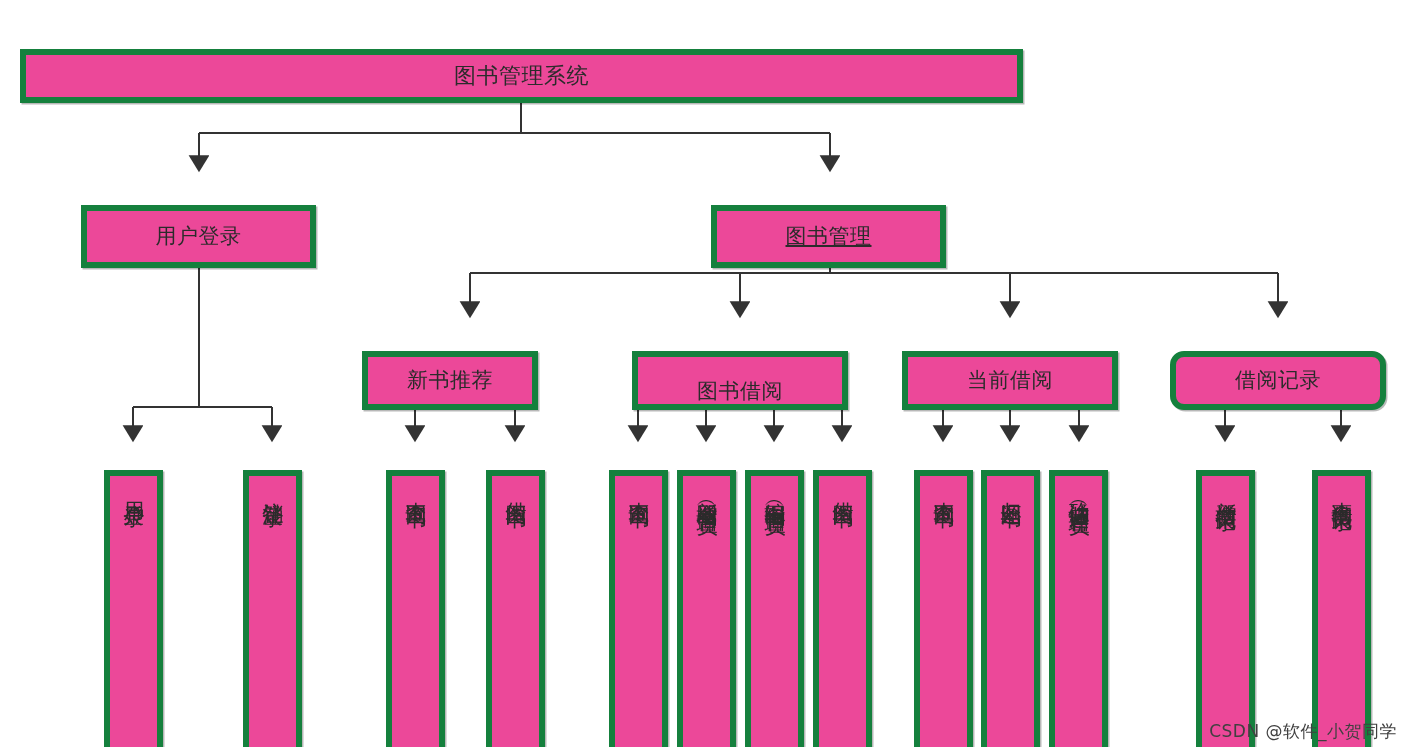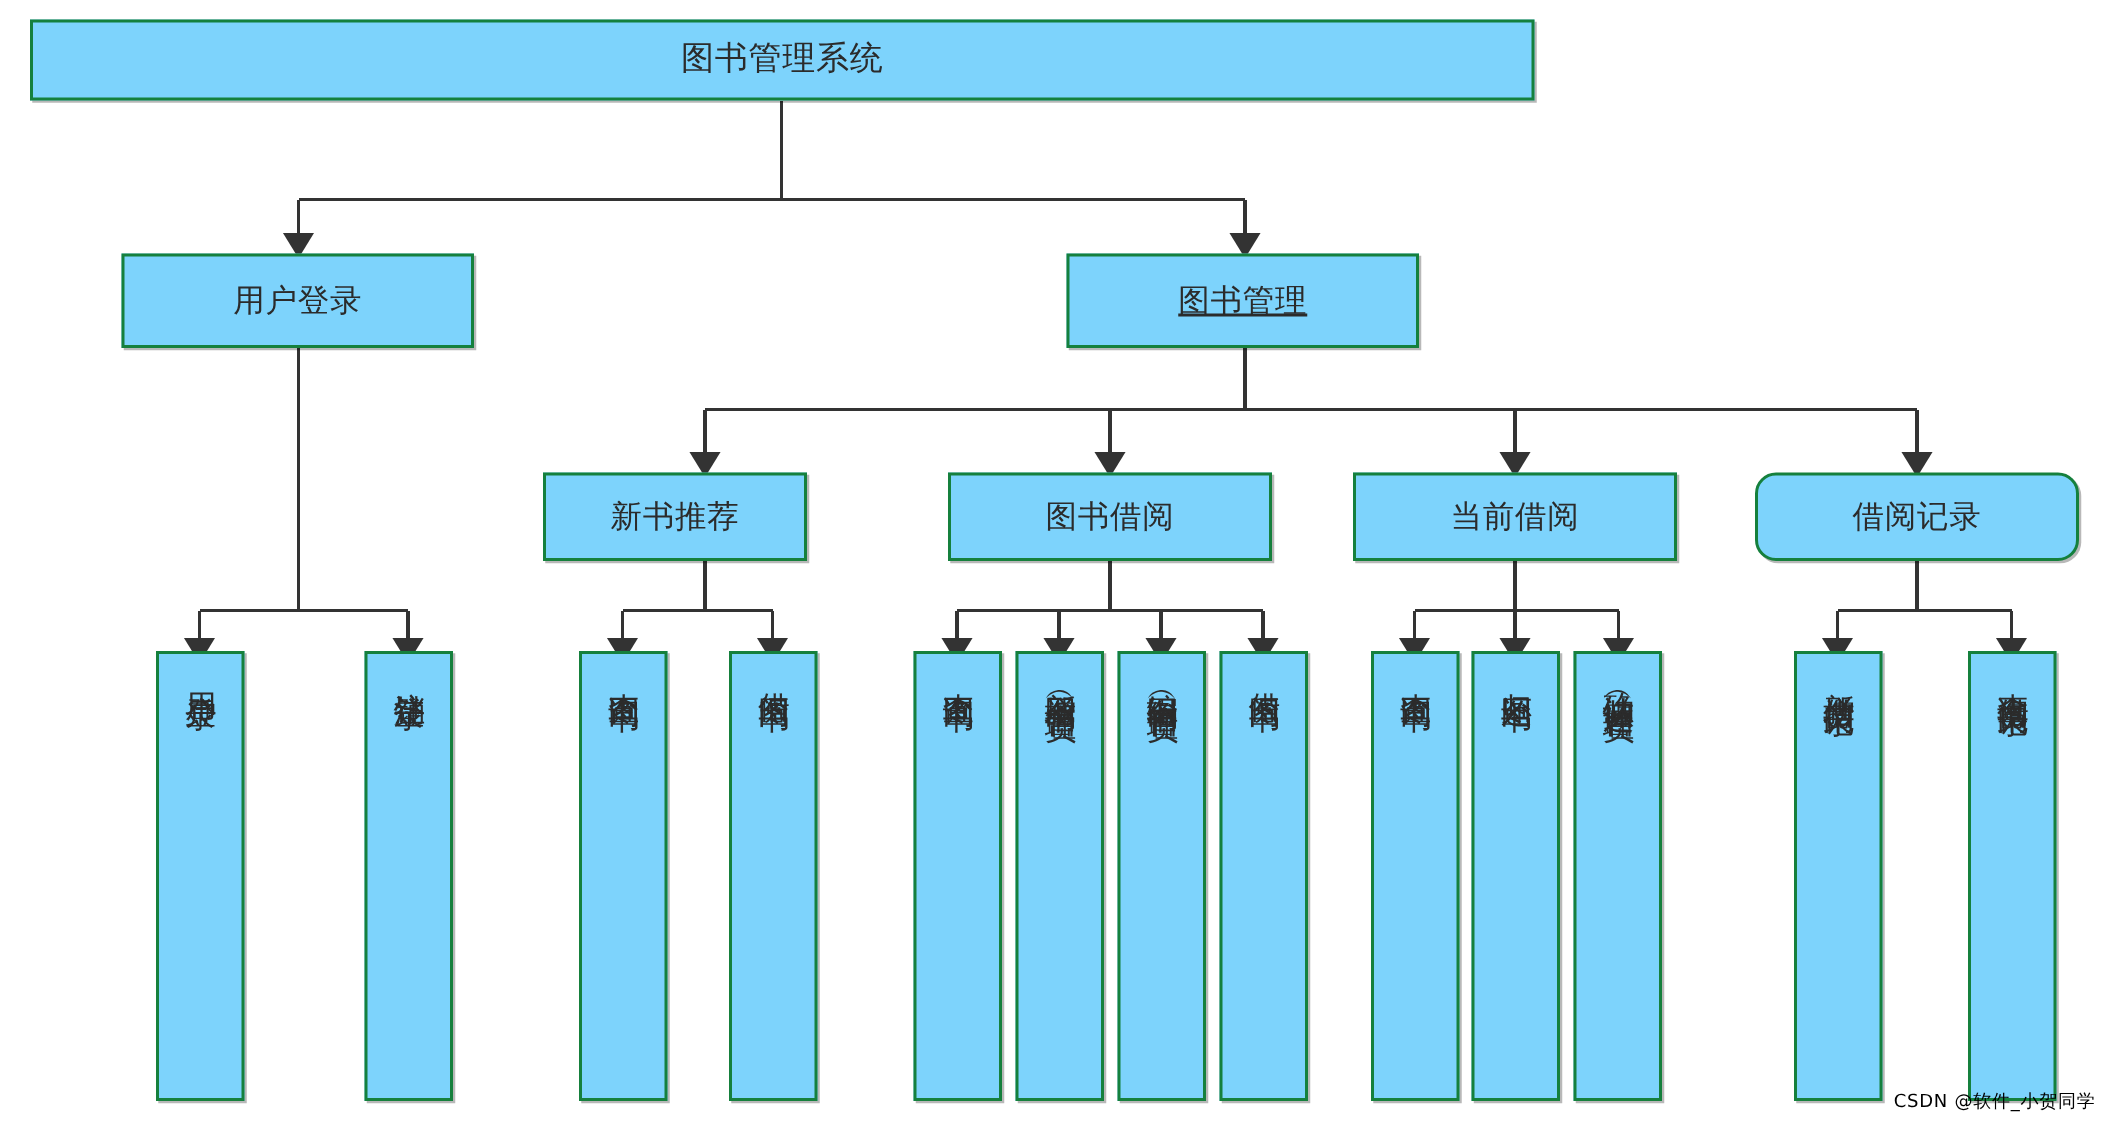--- a/index.html
+++ b/index.html
@@ -20,28 +20,29 @@
     position: absolute;
     left: 0;
     top: 0;
     width: 1405px;
     height: 747px;
     pointer-events: none;
   }
   .node {
     position: absolute;
     box-sizing: border-box;
-    background: #7dd3fc;
-    border: 2px solid #15803d;
+    background: #ec4899;
+    border: 6px solid #15803d;
     box-shadow: 1.5px 1.5px 0 rgba(0,0,0,0.28);
     display: flex;
     align-items: center;
     justify-content: center;
     color: #2b2b2b;
     z-index: 2;
+    margin-top: 36px;
   }
   .node-label {
     display: block;
     text-align: center;
     line-height: 1.18;
     letter-spacing: 0.5px;
   }
   
   .node.horiz .node-label {
     writing-mode: horizontal-tb;
@@ -59,22 +60,22 @@
     text-orientation: upright;
     font-size: 21px;
     letter-spacing: 2px;
     line-height: 1;
     white-space: nowrap;
   }
   #watermark {
     position: absolute;
     right: 8px;
     bottom: 4px;
-    font-size: 12px;
-    color: #000000;
+    font-size: 17px;
+    color: #404040;
     letter-spacing: 0.5px;
     z-index: 5;
     white-space: nowrap;
     font-family: "DejaVu Sans", "Liberation Sans", sans-serif;
   }
 </style>
 </head>
 <body>
 
 <div id="diagram-root">
@@ -136,21 +137,21 @@
   <div class="node horiz" style="left:81px; top:169px; width:235px; height:63px;">
     <span class="node-label">用户登录</span>
   </div>
   <div class="node horiz" style="left:711px; top:169px; width:235px; height:63px;text-decoration:underline;">
     <span class="node-label">图书管理</span>
   </div>
 
   <div class="node horiz" style="left:362px; top:315px; width:176px; height:59px;">
     <span class="node-label">新书推荐</span>
   </div>
-  <div class="node horiz" style="left:632px; top:315px; width:216px; height:59px;">
+  <div class="node horiz" style="left:632px; top:315px; width:216px; height:59px;align-items:flex-end;">
     <span class="node-label">图书借阅</span>
   </div>
   <div class="node horiz" style="left:902px; top:315px; width:216px; height:59px;">
     <span class="node-label">当前借阅</span>
   </div>
   <div class="node horiz" style="left:1170px; top:315px; width:216px; height:59px;border-radius:14px;">
     <span class="node-label">借阅记录</span>
   </div>
 
   <div class="node vert" style="left:104px; top:434px; width:59px; height:300px;">

